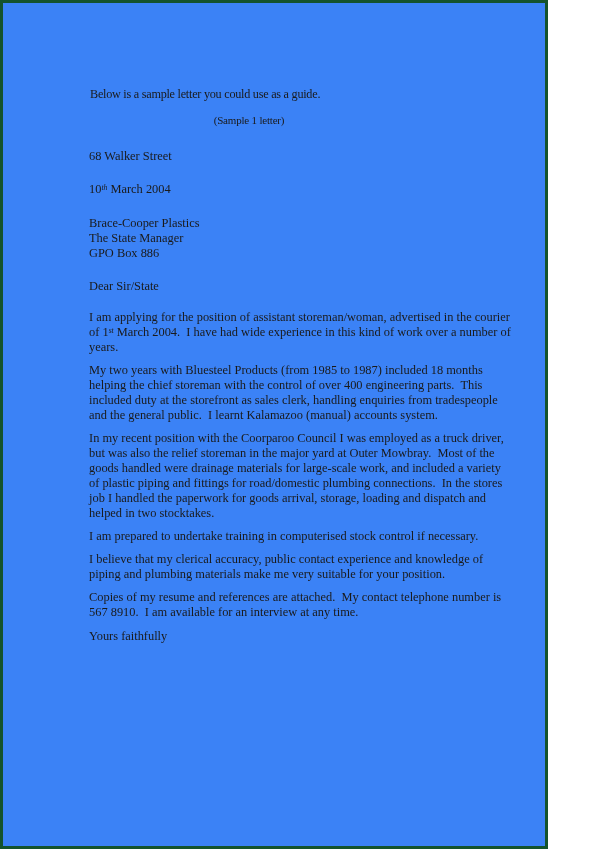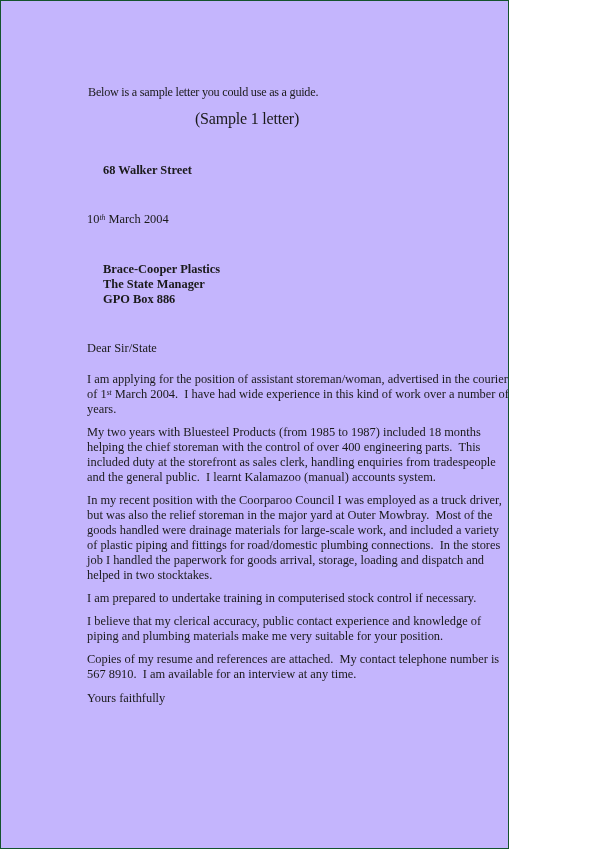--- a/index.html
+++ b/index.html
@@ -11,24 +11,24 @@
   body {
     width: 600px;
     height: 849px;
     font-family: "Liberation Serif", "DejaVu Serif", serif;
     color: #1a1a1a;
     -webkit-font-smoothing: antialiased;
   }
   #page {
     position: relative;
     box-sizing: border-box;
-    width: 509px;
+    width: 548px;
     height: 849px;
-    background: #c4b5fd;
-    border: 1px solid #14532d;
+    background: #3b82f6;
+    border: 3px solid #14532d;
     overflow: hidden;
   }
   #sheet {
     position: absolute;
     left: 86px;
     top: 84px;
     width: 425px;
   }
   .line, .para {
     font-size: 12.4px;
@@ -37,30 +37,29 @@
     margin: 0;
     white-space: pre-wrap;
   }
   .intro {
     font-size: 12.2px;
     line-height: 15px;
     letter-spacing: -0.25px;
     margin: 0 0 0 1px;
   }
   .sample-tag {
-    font-size: 16px;
+    font-size: 11px;
     line-height: 15px;
     letter-spacing: -0.2px;
     text-align: center;
     margin: 11px 0 0 0;
     padding-right: 105px;
   }
   .block {
-    margin: 16px;
-    font-weight: bold;
+    margin: 0;
   }
   .gap-addr-self { height: 21px; }
   .gap-date      { height: 18px; }
   .gap-recipient { height: 19px; }
   .gap-salut     { height: 18px; }
   .gap-body      { height: 16px; }
   .gap-para      { height: 8px; }
   .gap-sign      { height: 9px; }
   .gap-signature { height: 36px; }
   sup {

